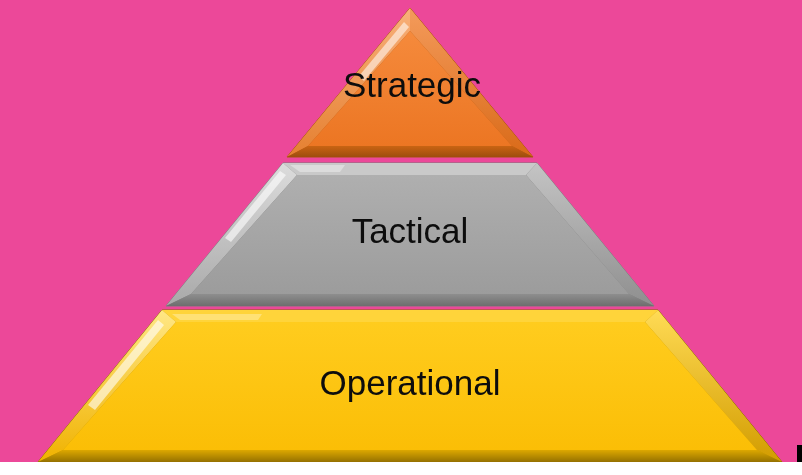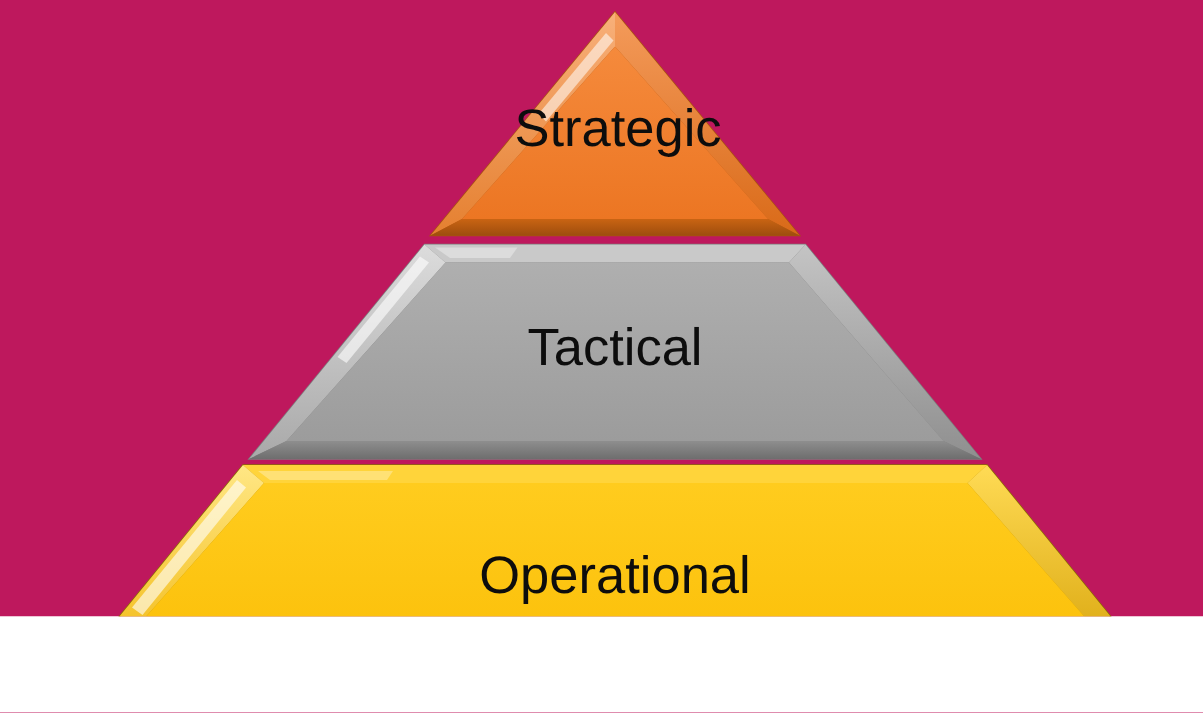--- a/index.html
+++ b/index.html
@@ -4,22 +4,22 @@
 <style>
   html, body {
     margin: 0;
     padding: 0;
     background: #ffffff;
     font-family: "Liberation Sans", sans-serif;
   }
   .canvas {
     position: relative;
     width: 802px;
-    height: 411px;
-    background: #be185d;
+    height: 462px;
+    background: #ec4899;
     overflow: hidden;
   }
   svg { display: block; }
   .level-label {
     font-family: "Liberation Sans", sans-serif;
     font-size: 35px;
     fill: #0d0d0d;
     font-weight: 400;
   }
   .cursor-bar {

